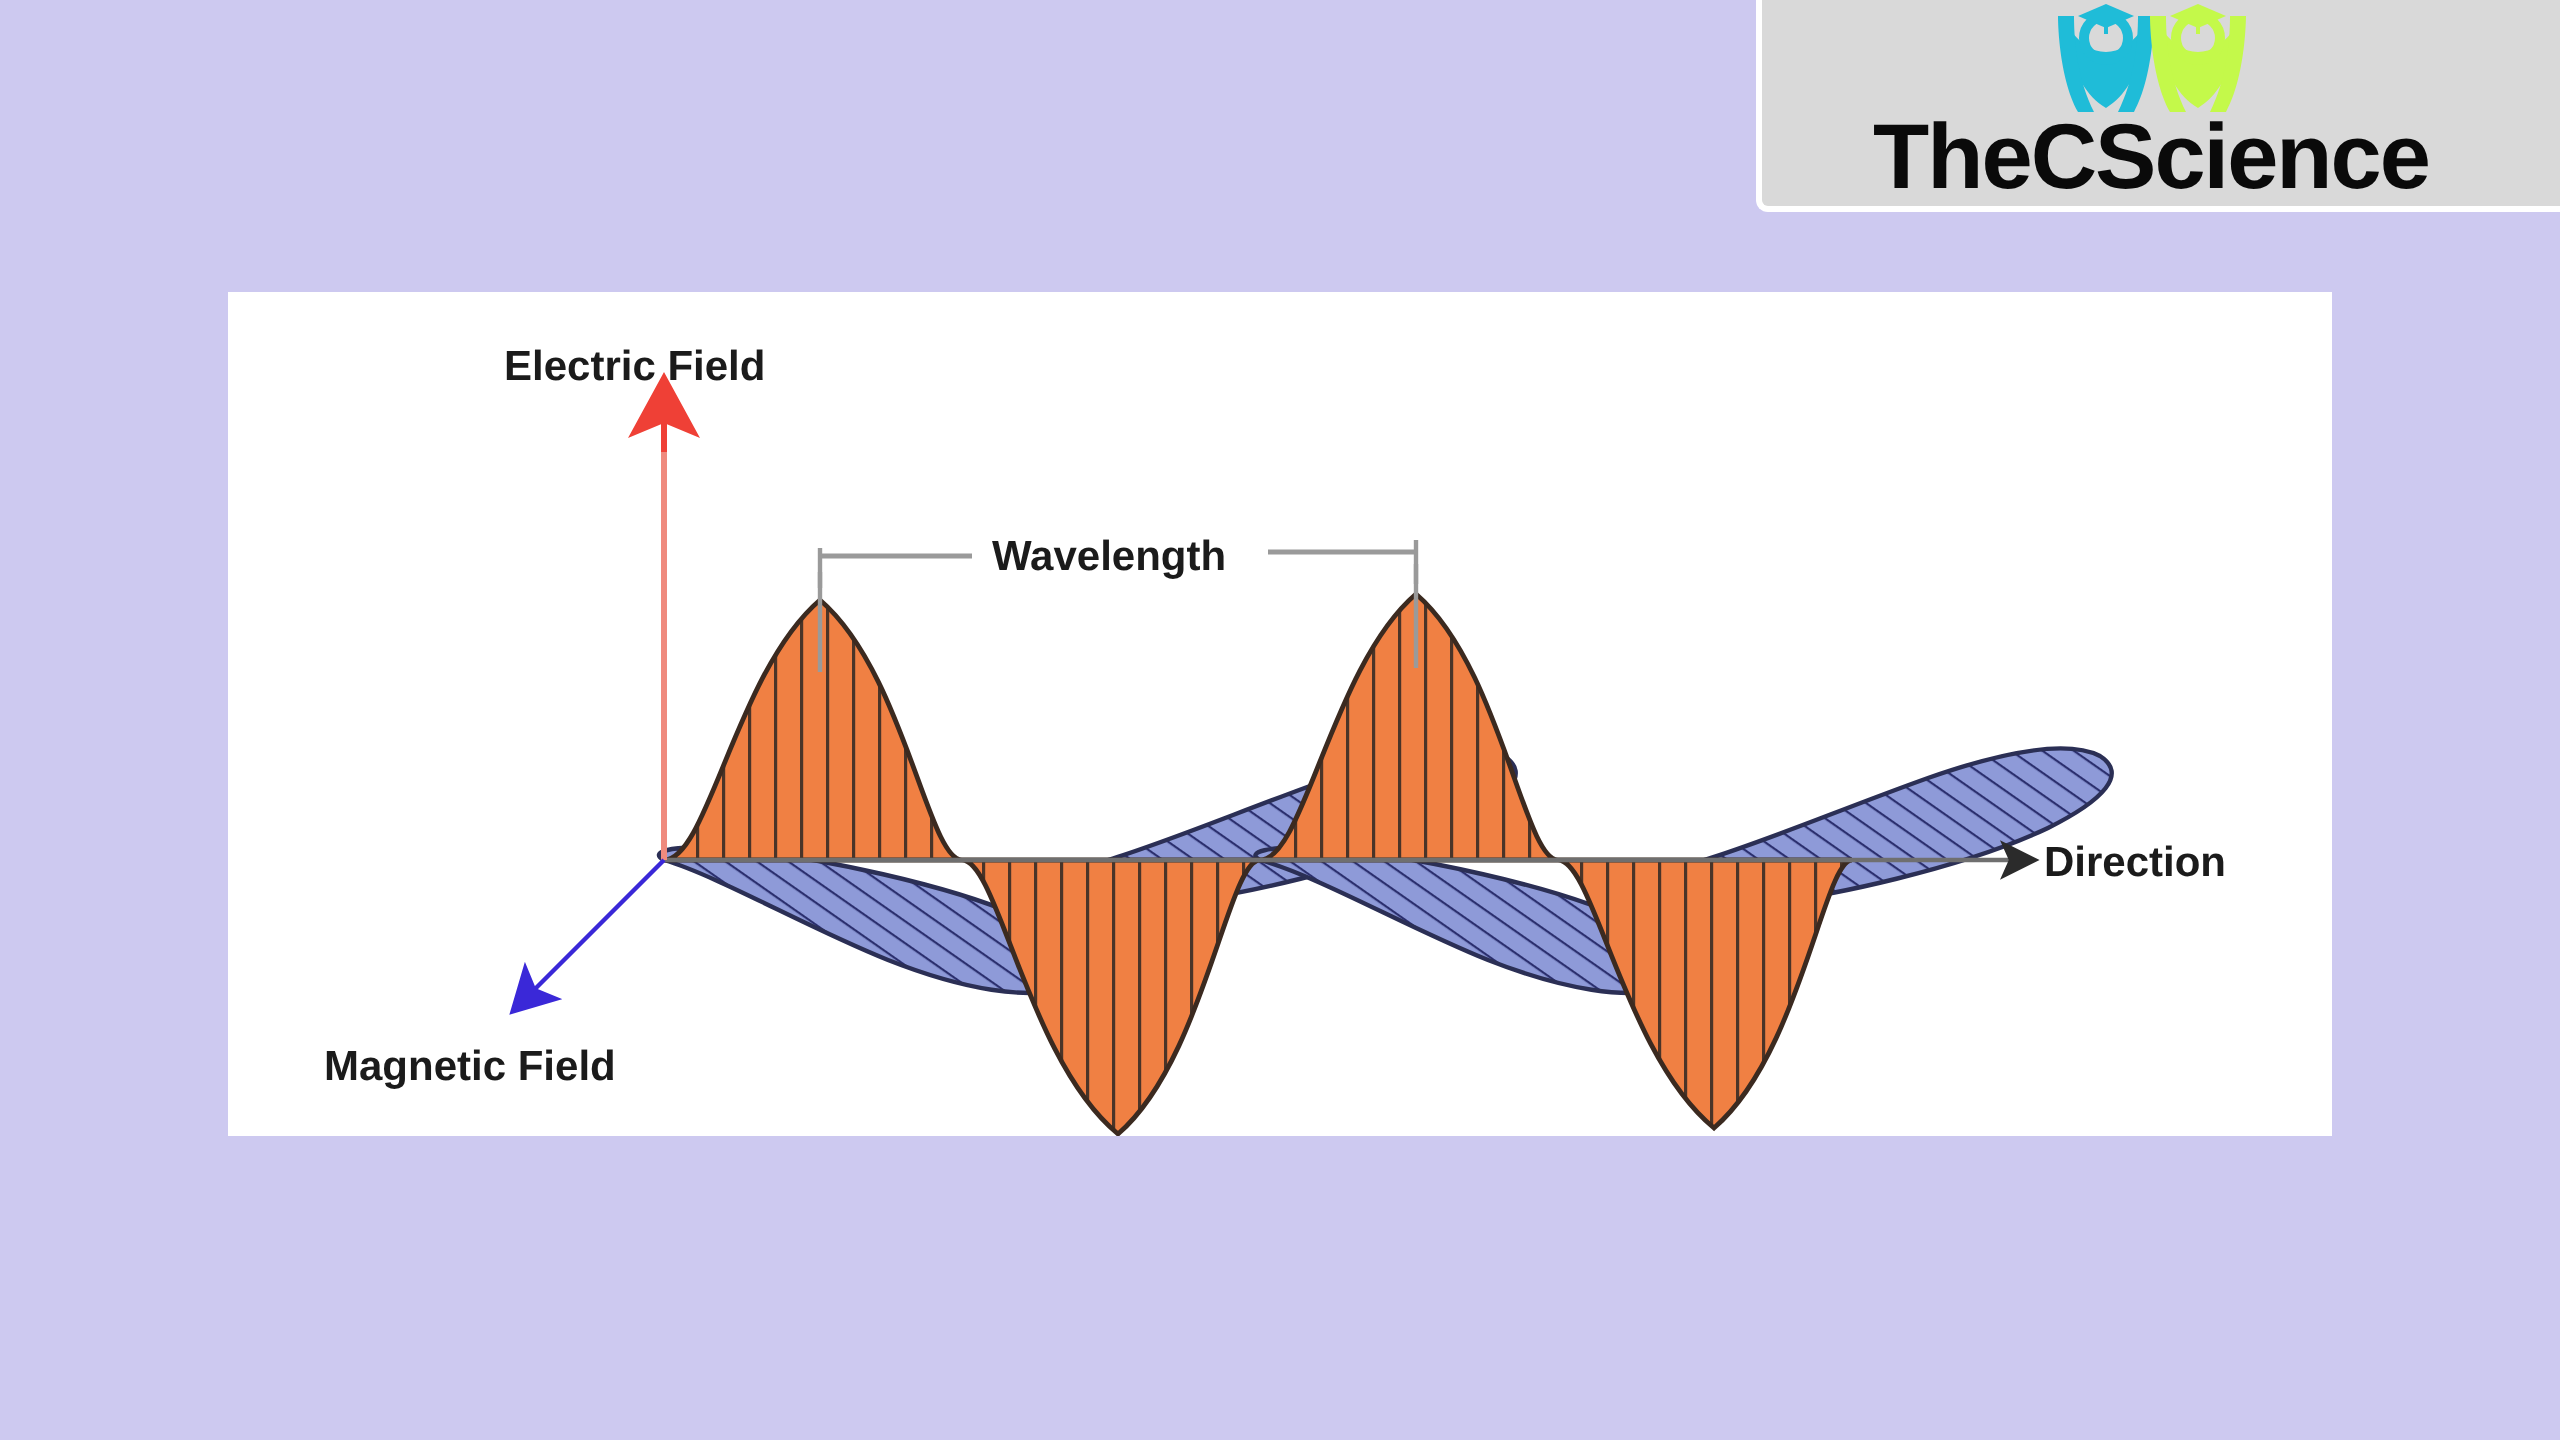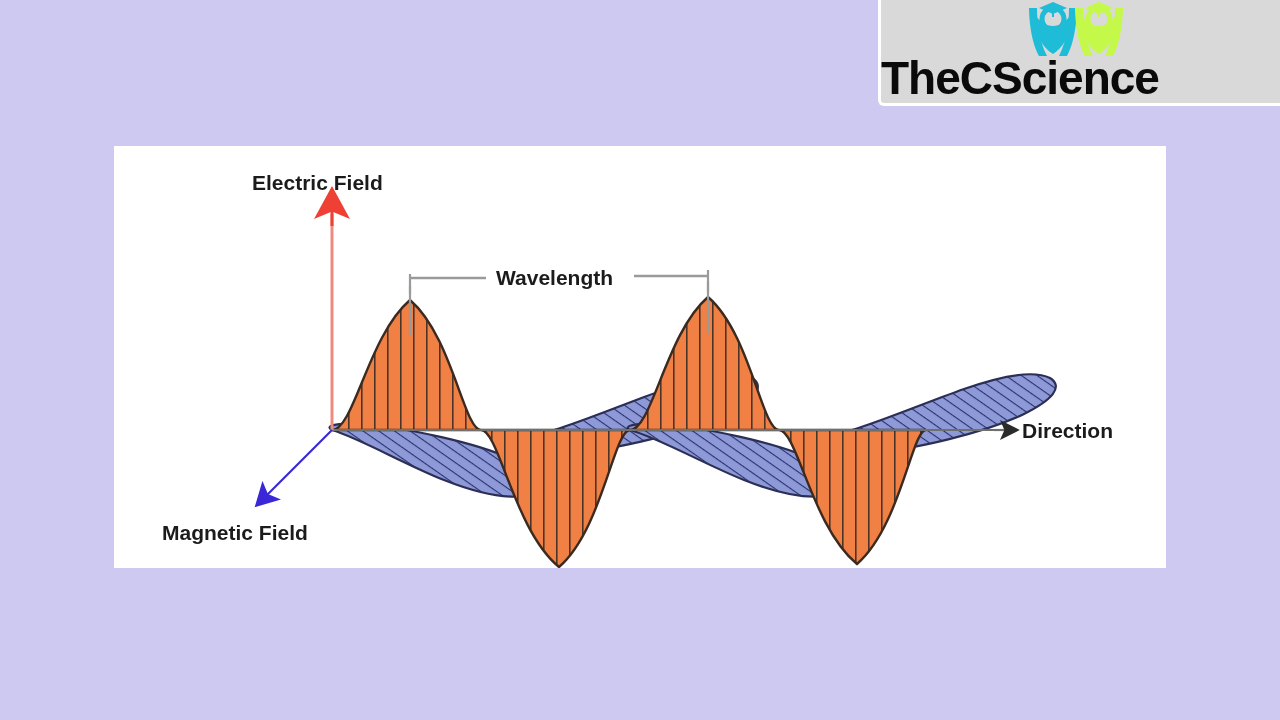--- a/index.html
+++ b/index.html
@@ -27,20 +27,21 @@
   }
   #logo-figures {
     position: absolute;
     left: 142px; top: -6px;
     width: 120px; height: 64px;
   }
   #logo-wordmark {
     position: absolute;
     left: 0; right: 10px;
     bottom: 2px;
+    text-align: center;
     font-size: 46px;
     font-weight: bold;
     color: #0a0a0a;
     letter-spacing: -1px;
     line-height: 1;
     font-family: "Liberation Sans", sans-serif;
   }
 
   
   #diagram-panel {

